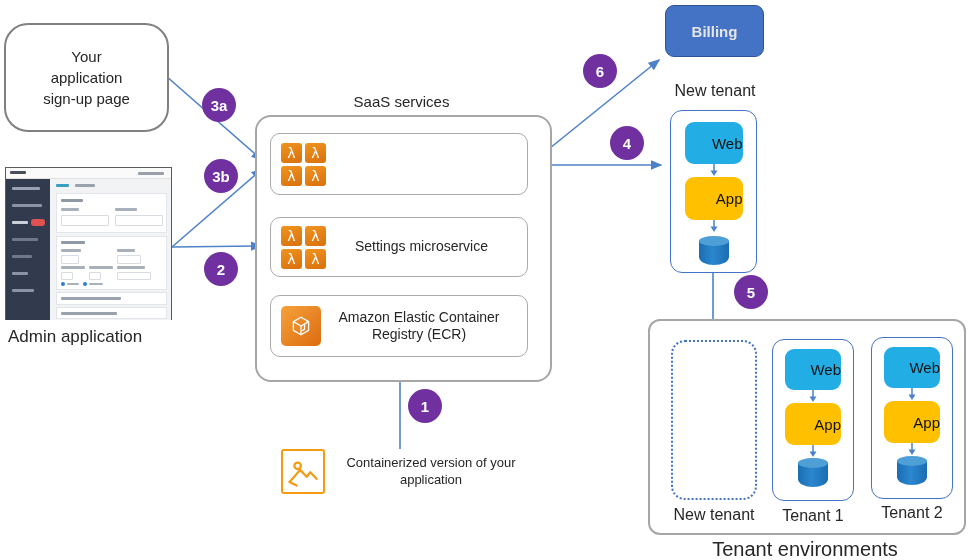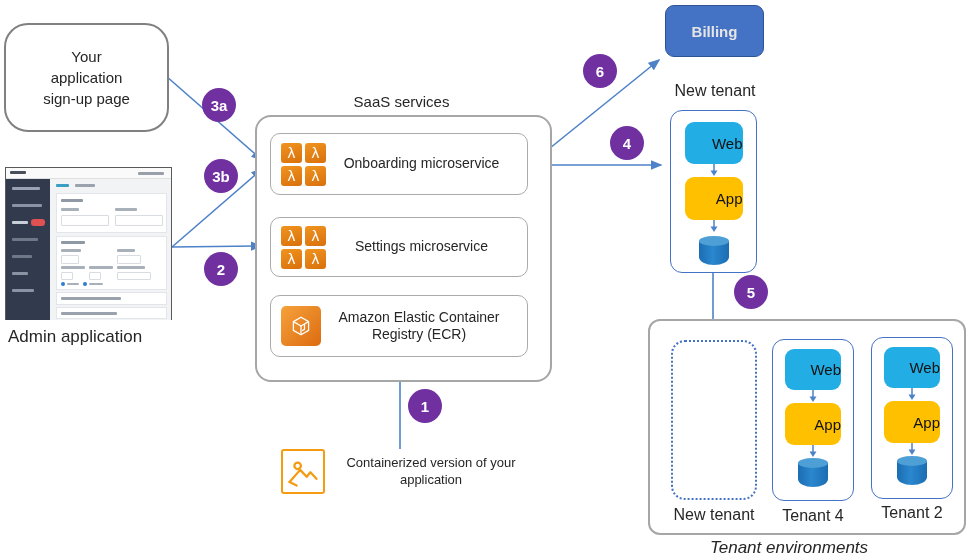--- a/index.html
+++ b/index.html
@@ -128,21 +128,20 @@
   <div class="lbl" style="left:255px;top:93px;width:293px;font-size:15px;">SaaS services</div>
   <div class="abs gray-panel" style="left:255px;top:115px;width:293px;height:263px;"></div>
 
   <div class="abs svc-box" style="left:270px;top:133px;width:258px;height:62px;">
     <div class="lambda-grid">
       <span class="lambda">λ</span>
       <span class="lambda">λ</span>
       <span class="lambda">λ</span>
       <span class="lambda">λ</span>
     </div>
-    <span class="svc-label">Onboarding microservice</span>
   </div>
 
   <div class="abs svc-box" style="left:270px;top:217px;width:258px;height:60px;">
     <div class="lambda-grid">
       <span class="lambda">λ</span>
       <span class="lambda">λ</span>
       <span class="lambda">λ</span>
       <span class="lambda">λ</span>
     </div>
     <span class="svc-label">Settings microservice</span>
@@ -198,42 +197,42 @@
     </svg>
     <div class="tier app" style="width:56px;height:42px;">
       <span>App</span>
     </div>
     <svg class="stack-arrow" width="12" height="13">
       <line x1="6" y1="0" x2="6" y2="7" stroke="#4E82C8" stroke-width="1.5"></line>
       <path d="M2.5,6.5 L6,12 L9.5,6.5 z" fill="#4E82C8"></path>
     </svg>
     <div class="cyl" style="margin-top:5px;"></div>
   </div>
-  <div class="lbl" style="left:768px;top:507px;width:90px;font-size:16px;">Tenant 4</div>
+  <div class="lbl" style="left:768px;top:507px;width:90px;font-size:16px;">Tenant 1</div>
 
   <div class="abs blue-panel" style="left:871px;top:337px;width:82px;height:162px;padding-top:9px;">
     <div class="tier web" style="width:56px;height:41px;">
       <span>Web</span>
     </div>
     <svg class="stack-arrow" width="12" height="13">
       <line x1="6" y1="0" x2="6" y2="7" stroke="#4E82C8" stroke-width="1.5"></line>
       <path d="M2.5,6.5 L6,12 L9.5,6.5 z" fill="#4E82C8"></path>
     </svg>
     <div class="tier app" style="width:56px;height:42px;">
       <span>App</span>
     </div>
     <svg class="stack-arrow" width="12" height="13">
       <line x1="6" y1="0" x2="6" y2="7" stroke="#4E82C8" stroke-width="1.5"></line>
       <path d="M2.5,6.5 L6,12 L9.5,6.5 z" fill="#4E82C8"></path>
     </svg>
     <div class="cyl" style="margin-top:5px;"></div>
   </div>
   <div class="lbl" style="left:867px;top:504px;width:90px;font-size:16px;">Tenant 2</div>
 
-  <div class="lbl" style="left:632px;top:538px;width:314px;font-size:17px;font-style:italic;">Tenant environments</div>
+  <div class="lbl" style="left:648px;top:538px;width:314px;font-size:20px;">Tenant environments</div>
 
   <div class="abs img-icon" style="left:281px;top:449px;width:40px;height:41px;">
     <svg width="34" height="34" viewBox="0 0 24 24" fill="none" stroke="#F49B12" stroke-width="1.6" stroke-linejoin="round" stroke-linecap="round">
       <circle cx="8.2" cy="7.6" r="2.3"></circle>
       <path d="M2.5 19 L10 10.5 L14.6 15.4 L17.2 12.2 L21.5 16.8"></path>
       <path d="M2.5 19 L7.5 21.5"></path>
     </svg>
   </div>
   <div class="lbl" style="left:342px;top:455px;width:178px;font-size:13px;line-height:1.3;">Containerized version of your application</div>
 

